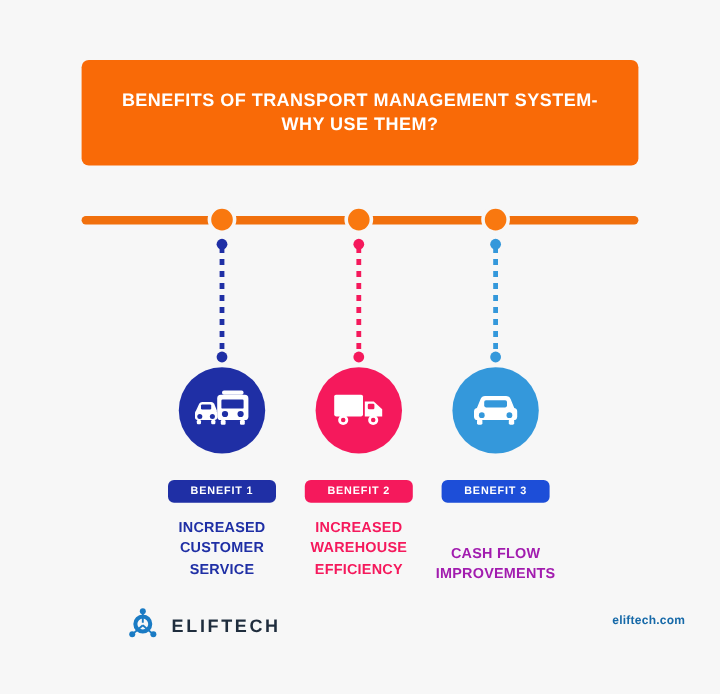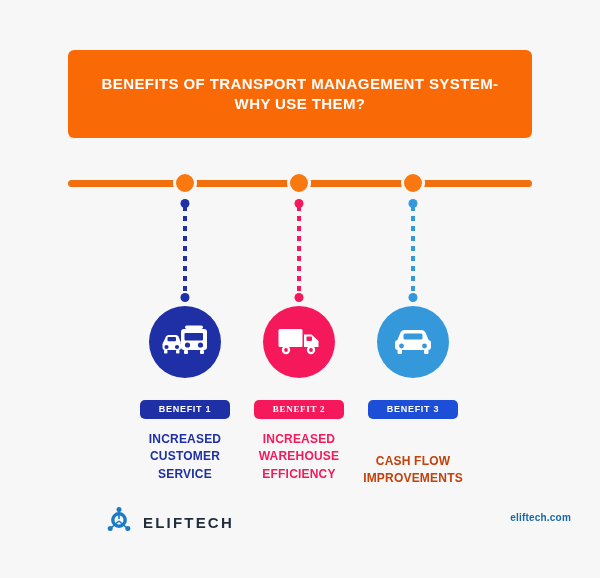--- a/index.html
+++ b/index.html
@@ -245,21 +245,21 @@
           <rect x="0.5" y="2" width="24" height="18" rx="1.5"></rect>
           <path d="M26 7.5 L33.5 7.5 L40.5 14 L40.5 20 L26 20 Z"></path>
           <rect x="28.5" y="9.5" width="5.5" height="4.5" rx="1" fill="#f5195c"></rect>
           <circle cx="8" cy="23" r="4.2"></circle>
           <circle cx="8" cy="23" r="1.9" fill="#f5195c"></circle>
           <circle cx="33" cy="23" r="4.2"></circle>
           <circle cx="33" cy="23" r="1.9" fill="#f5195c"></circle>
         </svg>
       </span>
     </div>
-    <div class="benefit-pill" style="background: rgb(245, 25, 92); font-family: Liberation Serif, serif;">BENEFIT 2</div>
+    <div class="benefit-pill" style="background: rgb(245, 25, 92);">BENEFIT 2</div>
     <div class="benefit-caption" style="color: rgb(245, 25, 92);">INCREASED
 WAREHOUSE
 EFFICIENCY</div>
   </div>
 
   <div class="column c3">
     <div class="connector">
       <div class="connector-cap top" style="background: rgb(52, 152, 219);"></div>
       <div class="connector-dots" style="background-image: repeating-linear-gradient(rgb(52, 152, 219) 0px, rgb(52, 152, 219) 5px, transparent 5px, transparent 10px);"></div>
       <div class="connector-cap bottom" style="background: rgb(52, 152, 219);"></div>
@@ -271,21 +271,21 @@
           <rect x="2" y="13" width="36" height="10" rx="3"></rect>
           <rect x="10.5" y="6.5" width="19" height="6" rx="1.5" fill="#3498db"></rect>
           <circle cx="8.5" cy="19" r="2.4" fill="#3498db"></circle>
           <circle cx="31.5" cy="19" r="2.4" fill="#3498db"></circle>
           <rect x="4.5" y="22.5" width="4.5" height="4.5" rx="1.2"></rect>
           <rect x="31" y="22.5" width="4.5" height="4.5" rx="1.2"></rect>
         </svg>
       </span>
     </div>
     <div class="benefit-pill" style="background: #1d4ed8;">BENEFIT 3</div>
-    <div class="benefit-caption" style="color: #c2410c; margin-top: 34px;">CASH FLOW
+    <div class="benefit-caption" style="color: #a21caf; margin-top: 34px;">CASH FLOW
 IMPROVEMENTS</div>
   </div>
 
   <div class="footer">
     <div class="footer-logo">
       <span>
         <svg width="28" height="28" viewBox="0 0 28 28" aria-hidden="true">
           <g stroke="#1a7bc4" stroke-width="1.6" fill="none">
             <line x1="14" y1="13" x2="14" y2="4"></line>
             <line x1="14" y1="15" x2="6" y2="22"></line>

